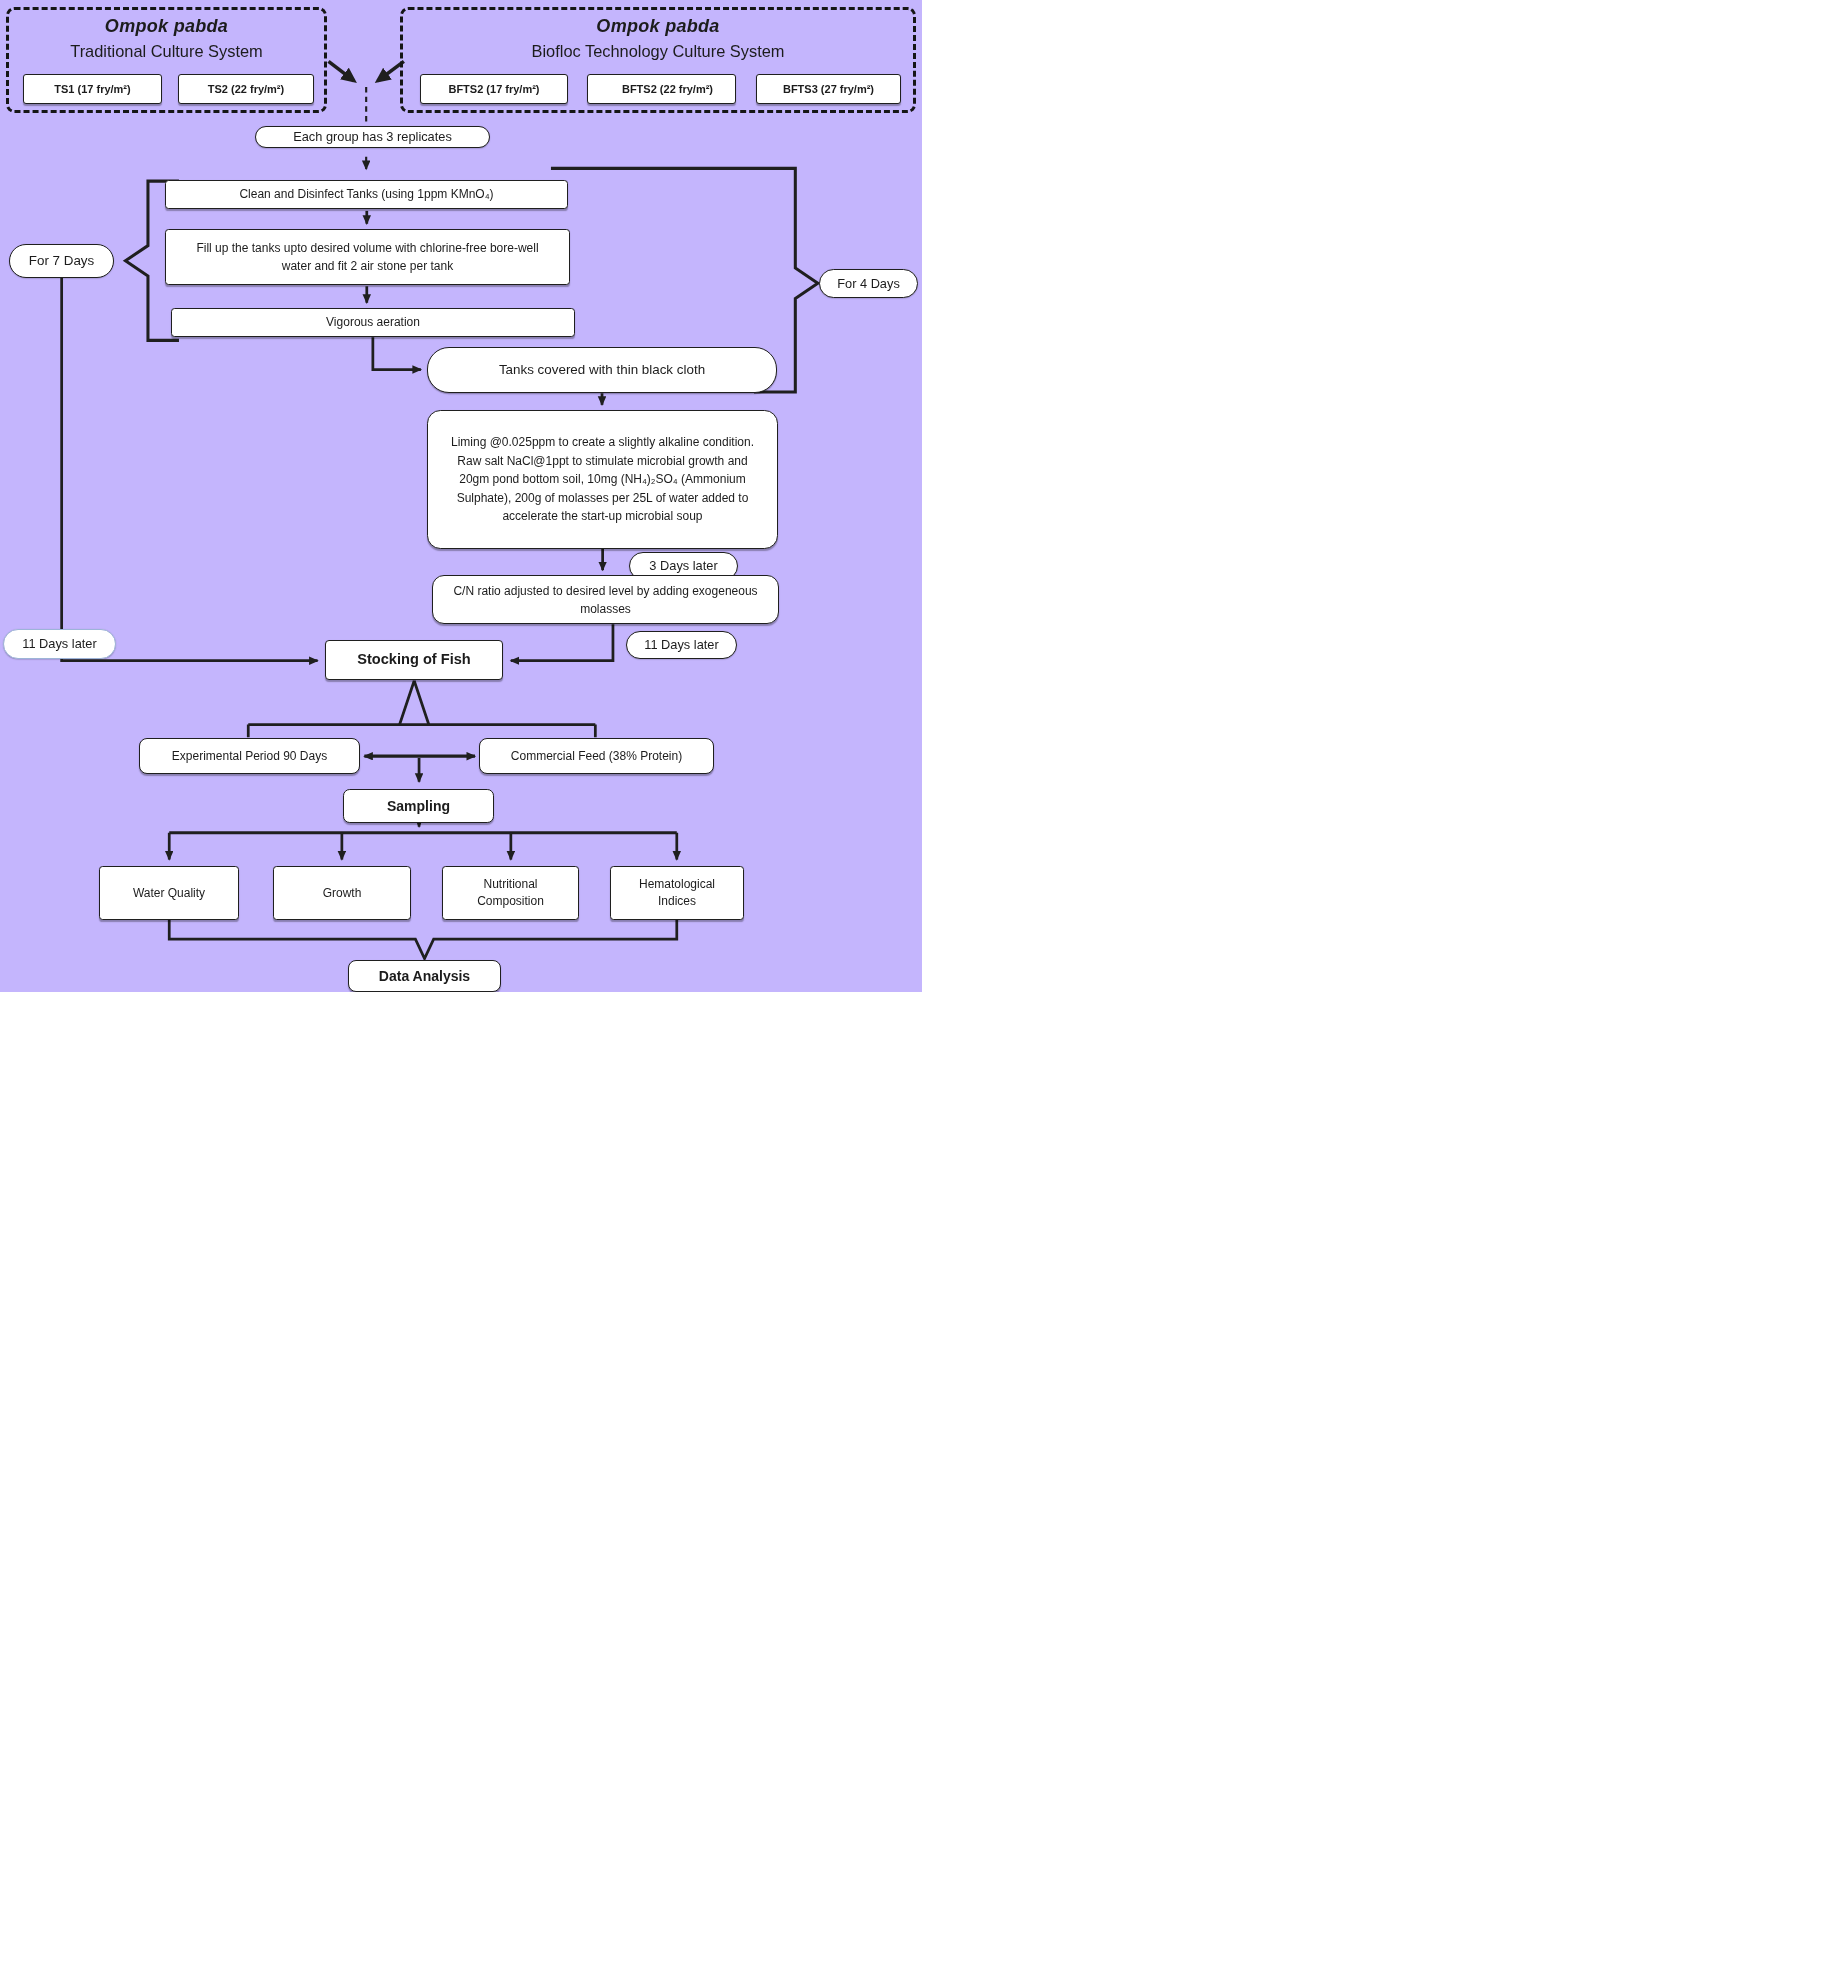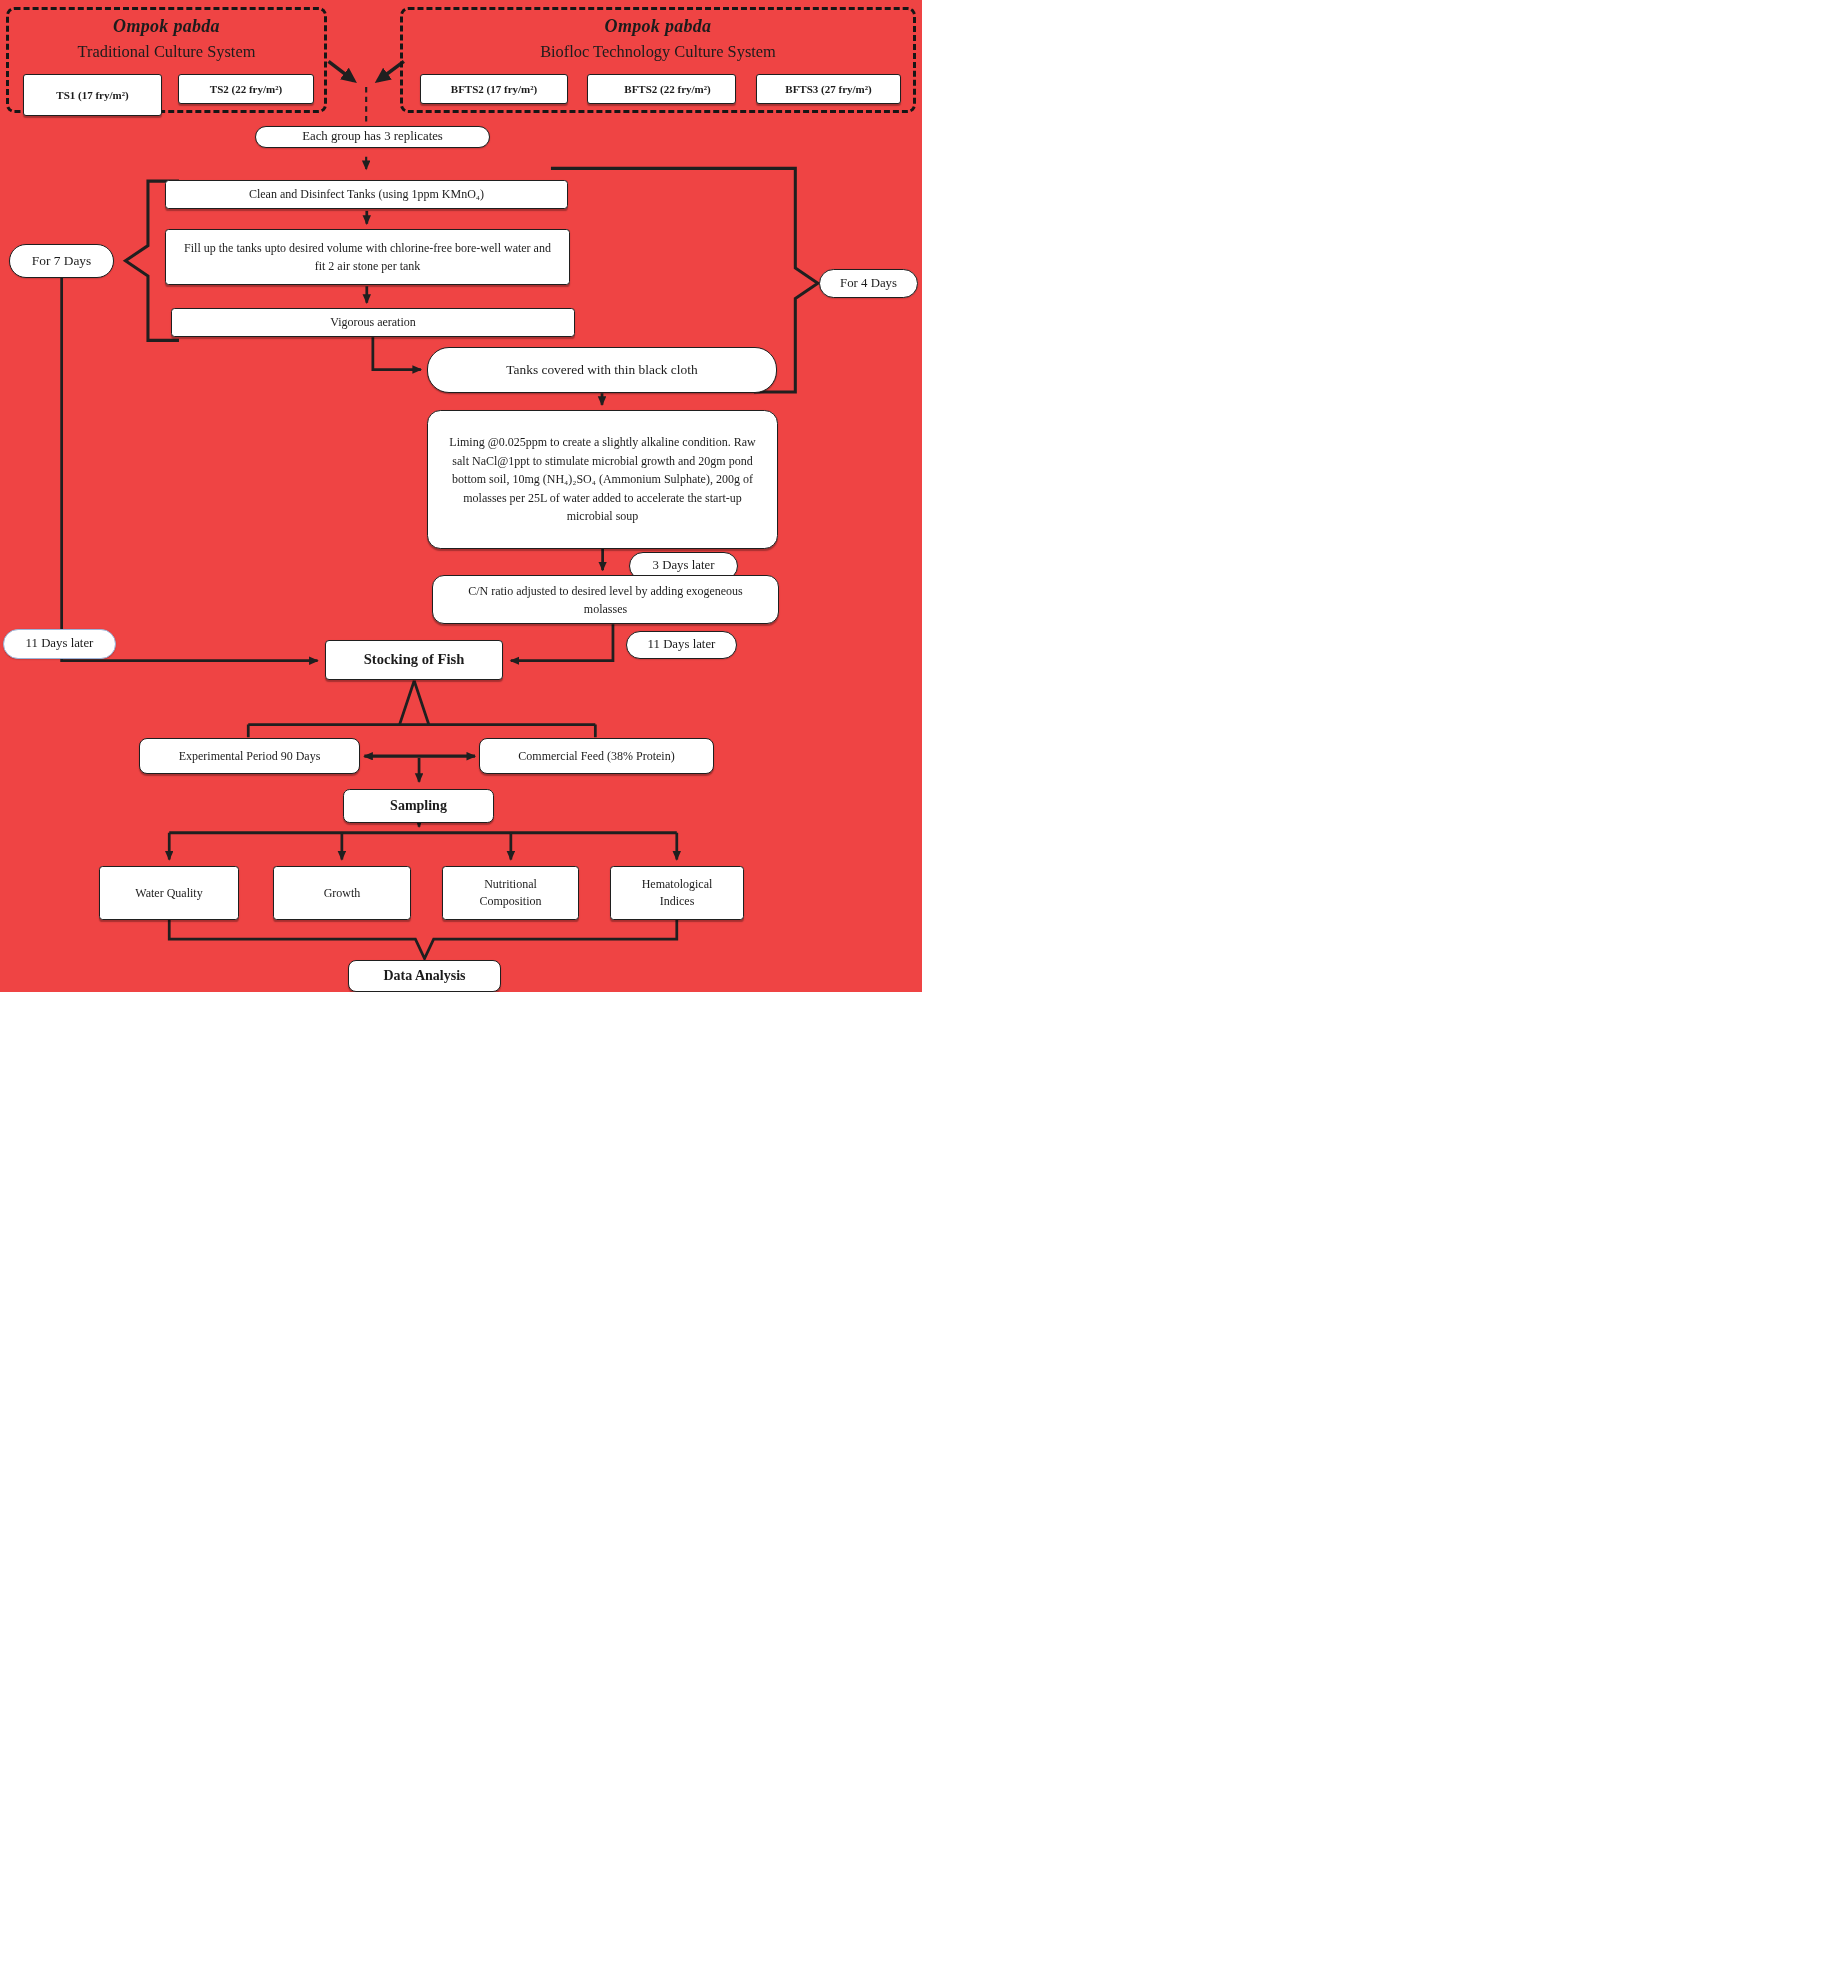--- a/index.html
+++ b/index.html
@@ -1,18 +1,18 @@
 <!DOCTYPE html>
 <html style="font-size:9.7px"><head>
 <meta charset="utf-8">
 <style>
   html,body{margin:0;padding:0;background:#ffffff;}
   #canvas{
-    position:relative;width:922px;height:992px;background:#ef4444;
-    font-family:Liberation Serif, serif;color:#1c1c1c;
+    position:relative;width:922px;height:992px;background:#c4b5fd;
+    font-family:Liberation Sans, sans-serif;color:#1c1c1c;
     overflow:hidden;
   }
   #connectors{position:absolute;left:0;top:0;z-index:0;}
   .node{
     position:absolute;box-sizing:border-box;z-index:2;
     background:#ffffff;border:1.5px solid #1f1f1f;
     display:flex;align-items:center;justify-content:center;
     text-align:center;line-height:1.35;
     box-shadow:0 1.2px 1.2px rgba(0,0,0,0.30);
   }
@@ -77,21 +77,21 @@
     <path d="M840,1370 V1414" stroke="#1f1f1f" stroke-width="4.5" marker-end="url(#ah)"></path>
     <path d="M1113,1370 V1414" stroke="#1f1f1f" stroke-width="4.5" marker-end="url(#ah)"></path>
 
     <path d="M278,1512 V1545 H683 L698,1577 L713,1545 H1113 V1512" stroke="#1f1f1f" stroke-width="4.5" fill="none"></path>
   </svg>
 
   <div class="dashedbox" style="left:6px;top:7.3px;width:321px;height:106px;">
     <div class="sys-title" style="top:6px;">Ompok pabda</div>
     <div class="sys-sub" style="top:32px;">Traditional Culture System</div>
   </div>
-  <div class="node chip" style="left:23px;top:74px;width:139px;height:42px;">TS1 (17 fry/m²)</div>
+  <div class="node chip" style="left:23px;top:74px;width:139px;height:30px;">TS1 (17 fry/m²)</div>
   <div class="node chip" style="left:178px;top:74px;width:136px;height:30px;">TS2 (22 fry/m²)</div>
 
   <div class="dashedbox" style="left:400px;top:7.3px;width:516px;height:106px;">
     <div class="sys-title" style="top:6px;">Ompok pabda</div>
     <div class="sys-sub" style="top:32px;">Biofloc Technology Culture System</div>
   </div>
   <div class="node chip" style="left:420px;top:74px;width:148px;height:30px;">BFTS2 (17 fry/m²)</div>
   <div class="node chip" style="left:587px;top:74px;width:149px;height:30px;padding-left:12px;">BFTS2 (22 fry/m²)</div>
   <div class="node chip" style="left:756px;top:74px;width:145px;height:30px;">BFTS3 (27 fry/m²)</div>
 

